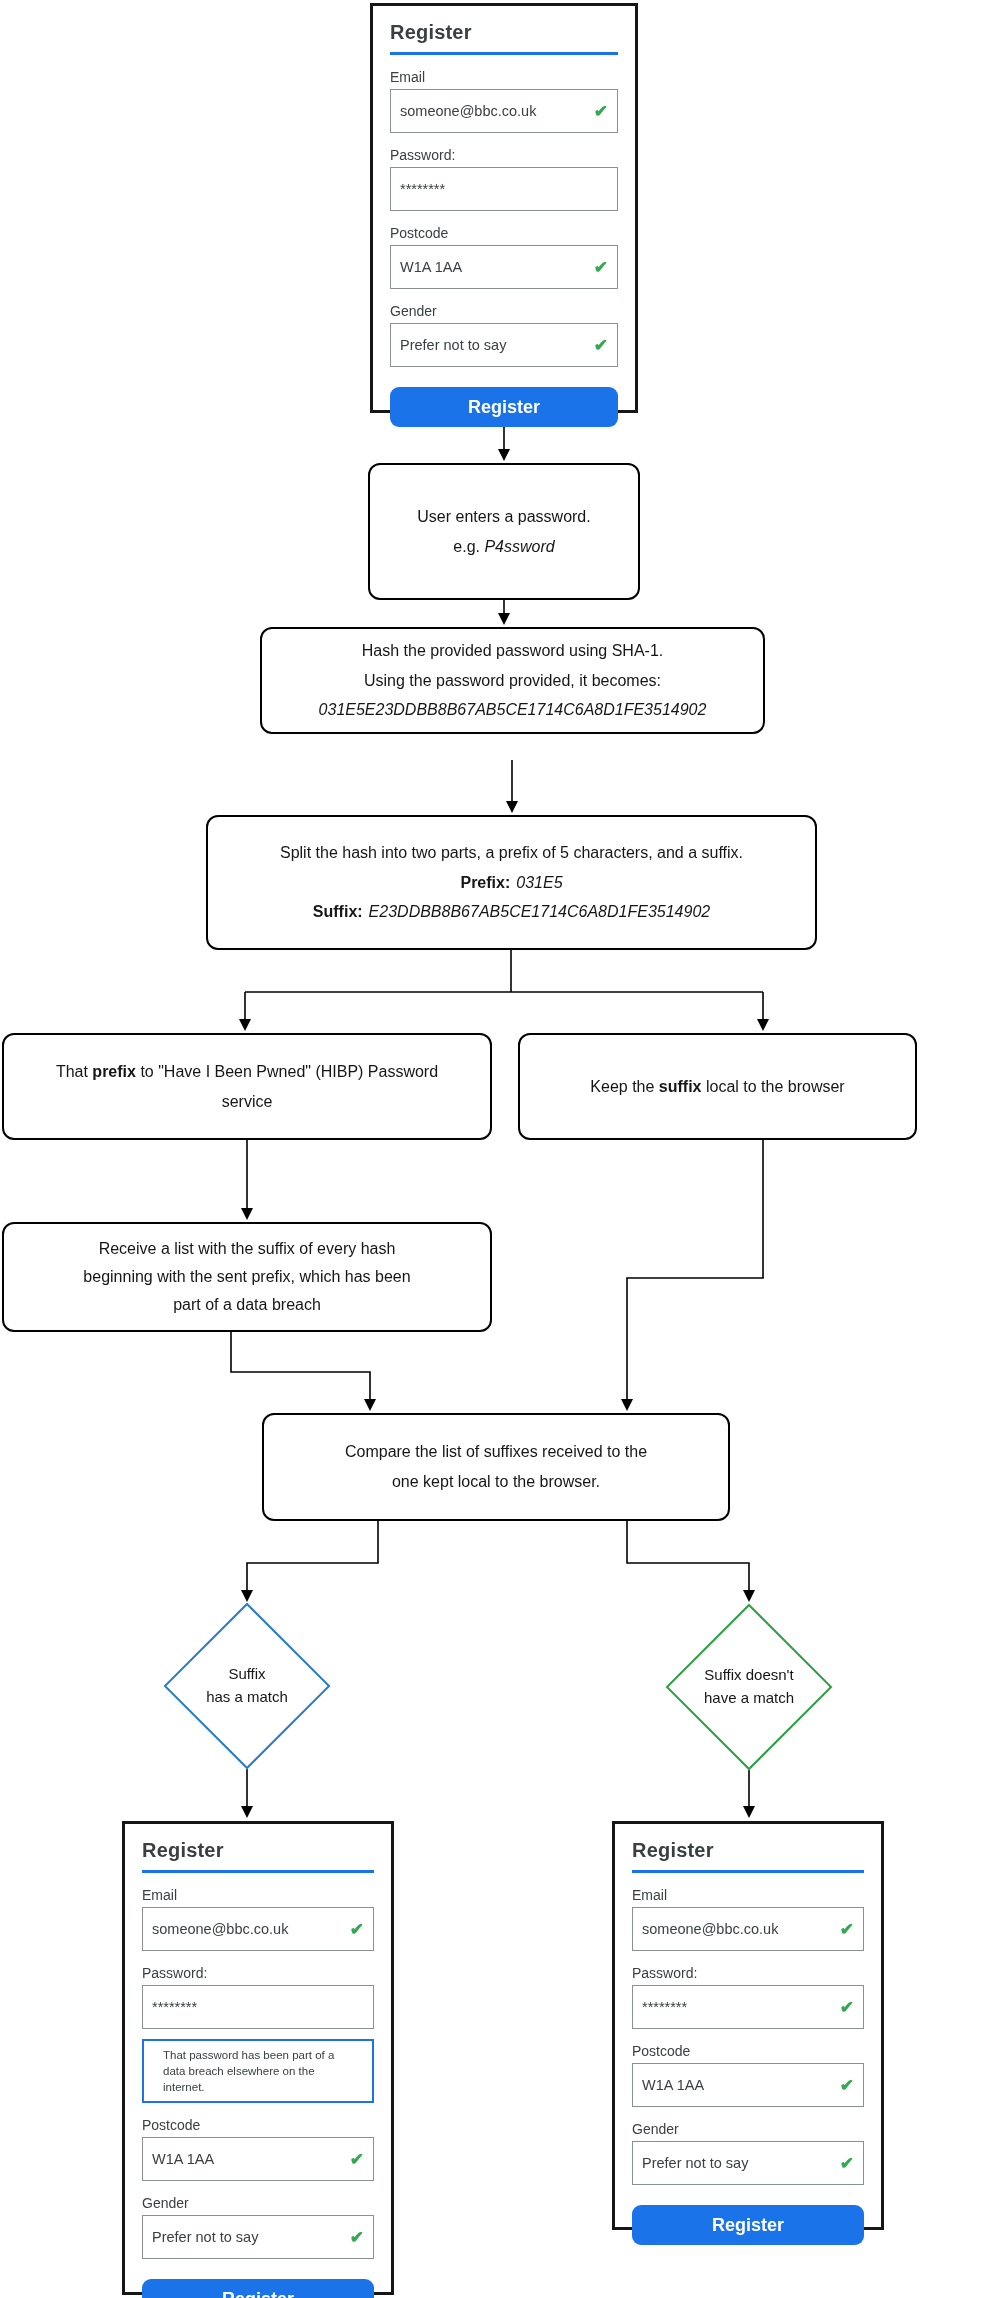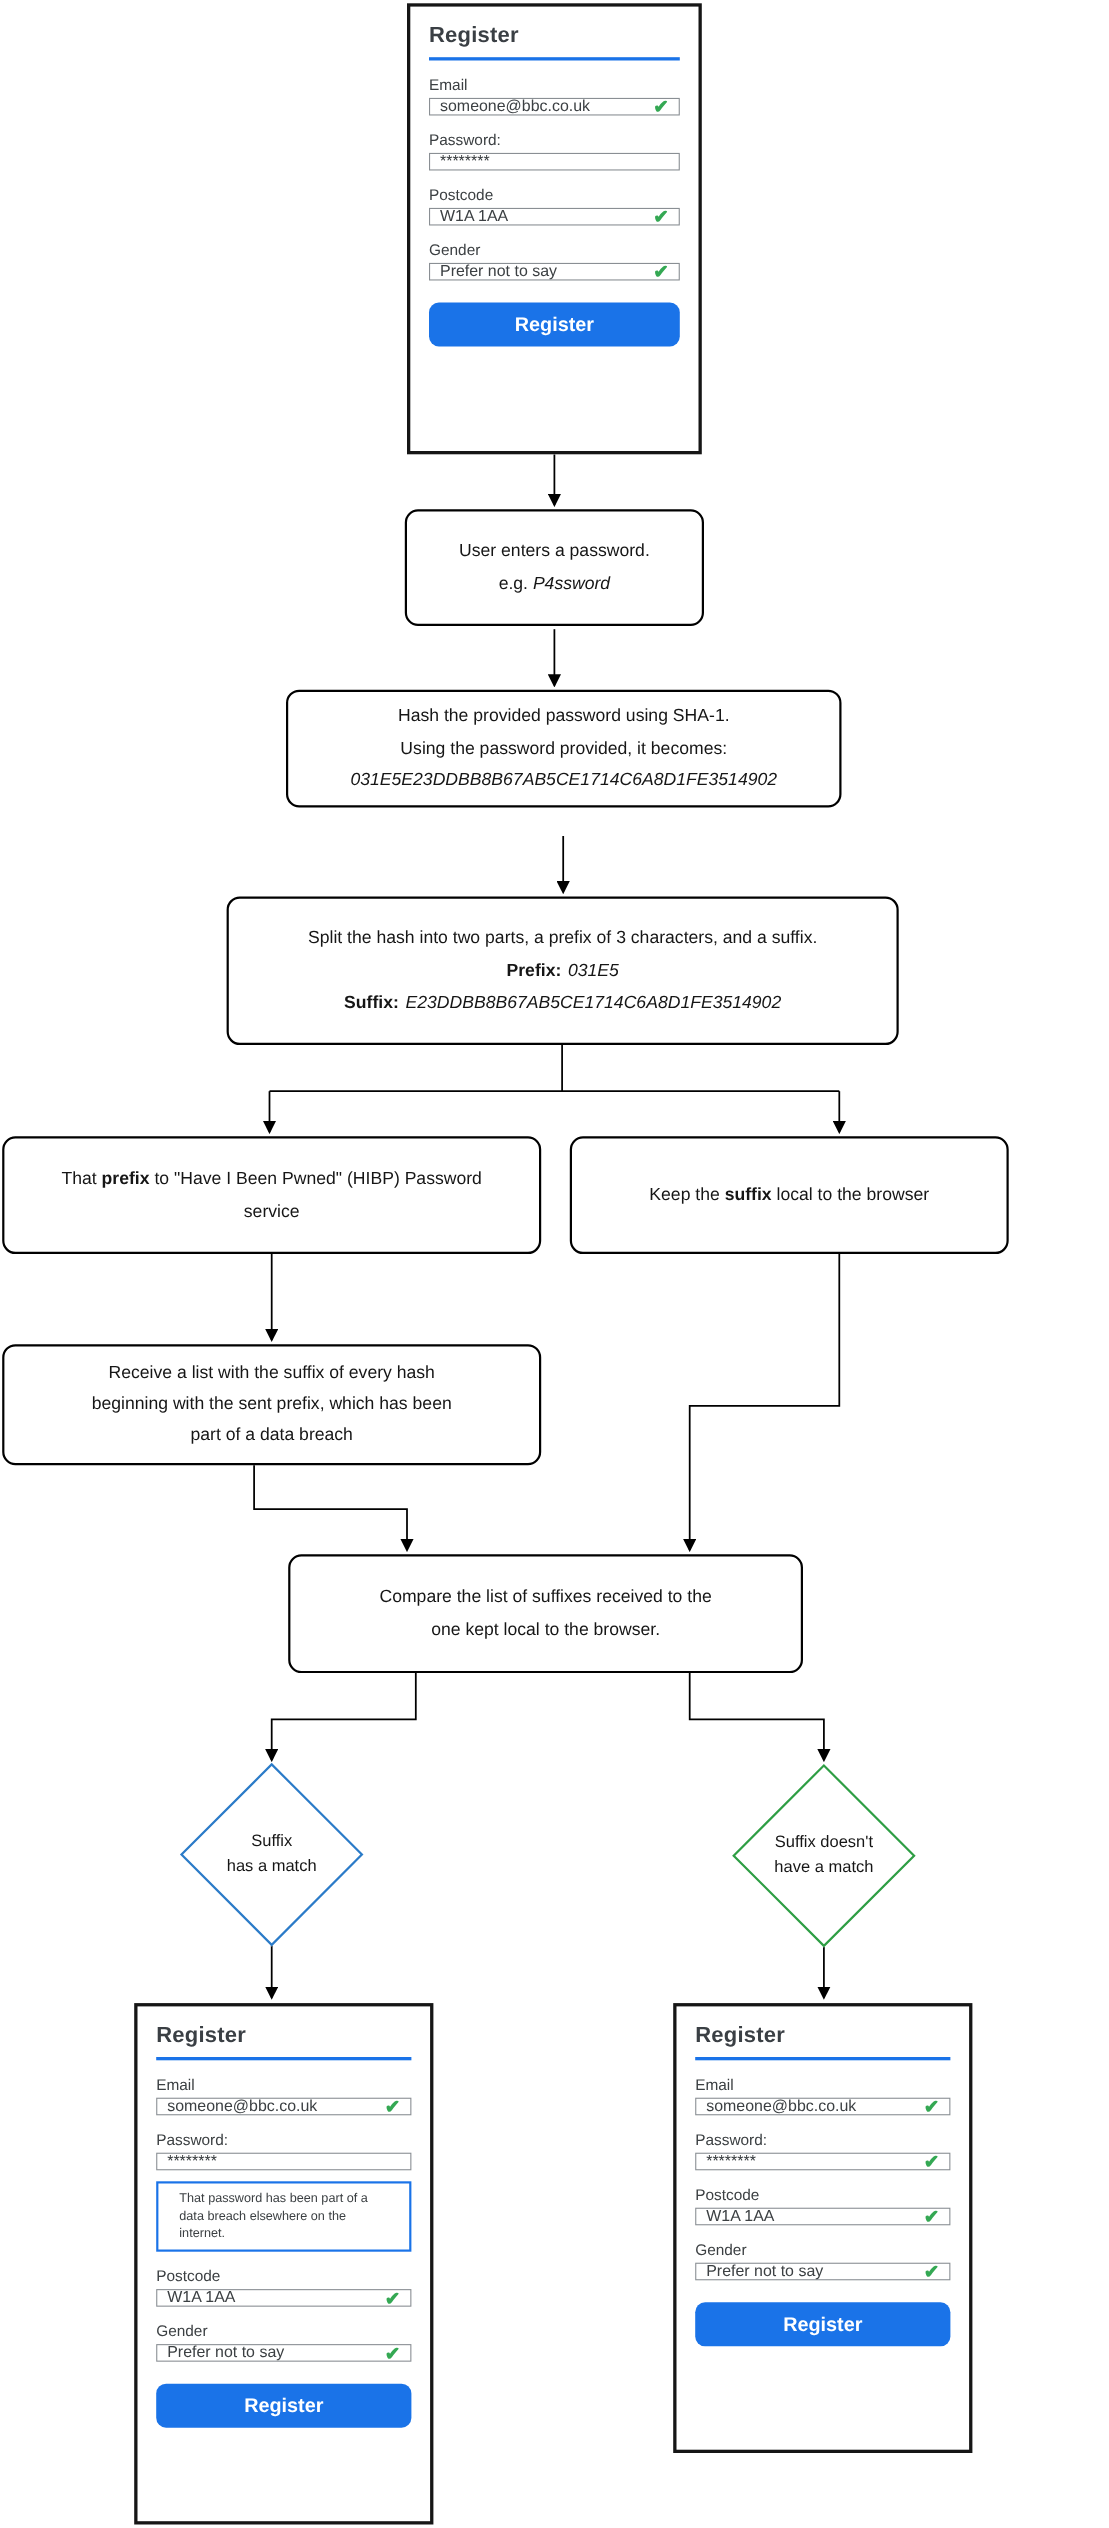--- a/index.html
+++ b/index.html
@@ -13,21 +13,21 @@
              display:flex; flex-direction:column; align-items:center; justify-content:center;
              text-align:center; font-size:16px; color:#161616; line-height:1.85; z-index:2; padding:0 12px; }
   .flowbox .b { font-weight:bold; }
   .flowbox .i { font-style:italic; }
   .flowbox .gap { margin-left:6px; }
 
   .form { position:absolute; background:#fff; border:3px solid #161616; padding:15px 17px; z-index:2; }
   .form-title { font-size:20px; font-weight:bold; color:#3a3f44; letter-spacing:.2px; }
   .title-rule { height:3px; background:#1a73e8; margin:8px 0 0 0; }
   .field-label { font-size:14px; color:#3c4043; margin:14px 0 4px 0; }
-  .field-input { height:16px; border:1px solid #8a8f94; background:#fff; display:flex; align-items:center;
+  .field-input { height:44px; border:1px solid #8a8f94; background:#fff; display:flex; align-items:center;
                  justify-content:space-between; padding:0 9px; font-size:14.5px; color:#3c4043; }
   .check { color:#34a853; font-weight:bold; font-size:17px; line-height:1; }
   .btn { margin-top:20px; height:40px; background:#1a73e8; border-radius:9px; color:#fff; font-weight:bold;
          font-size:18px; display:flex; align-items:center; justify-content:center; cursor:pointer; }
   .warning { margin-top:10px; border:2px solid #1a73e8; padding:6px 19px; font-size:11.5px; color:#3c4043; line-height:1.4; }
 
   .diamond { position:absolute; width:118px; height:118px; transform:rotate(45deg); background:#fff; z-index:2; }
   .diamond.blue  { border:2px solid #2b7bc8; }
   .diamond.green { border:2px solid #2e9e44; }
   .diamond-label { position:absolute; z-index:3; text-align:center; font-size:15px; color:#161616; line-height:1.5; }
@@ -79,33 +79,33 @@
       <span class="check">✔</span>
     </div>
     <div class="field-label">Gender</div>
     <div class="field-input">
       <span>Prefer not to say</span>
       <span class="check">✔</span>
     </div>
     <div class="btn">Register</div>
   </div>
 
-  <div class="flowbox" style="left:368px;top:463px;width:272px;height:106px;">
+  <div class="flowbox" style="left:368px;top:463px;width:272px;height:137px;">
     <div>User enters a password.</div>
     <div><span>e.g. </span><span class="i">P4ssword</span></div>
   </div>
 
   <div class="flowbox" style="left:260px;top:627px;width:505px;height:107px;">
     <div>Hash the provided password using SHA-1.</div>
     <div>Using the password provided, it becomes:</div>
     <div class="i">031E5E23DDBB8B67AB5CE1714C6A8D1FE3514902</div>
   </div>
 
   <div class="flowbox" style="left:206px;top:815px;width:611px;height:135px;">
-    <div>Split the hash into two parts, a prefix of 3 characters, and a suffix.</div>
+    <div>Split the hash into two parts, a prefix of 5 characters, and a suffix.</div>
     <div><span class="b">Prefix:</span><span class="i gap">031E5</span></div>
     <div><span class="b">Suffix:</span><span class="i gap">E23DDBB8B67AB5CE1714C6A8D1FE3514902</span></div>
   </div>
 
   <div class="flowbox" style="left:2px;top:1033px;width:490px;height:107px;">
     <div style="max-width:430px;"><span>That </span><span class="b">prefix</span><span> to "Have I Been Pwned" (HIBP) Password service</span></div>
   </div>
 
   <div class="flowbox" style="left:518px;top:1033px;width:399px;height:107px;">
     <div><span>Keep the </span><span class="b">suffix</span><span> local to the browser</span></div>

